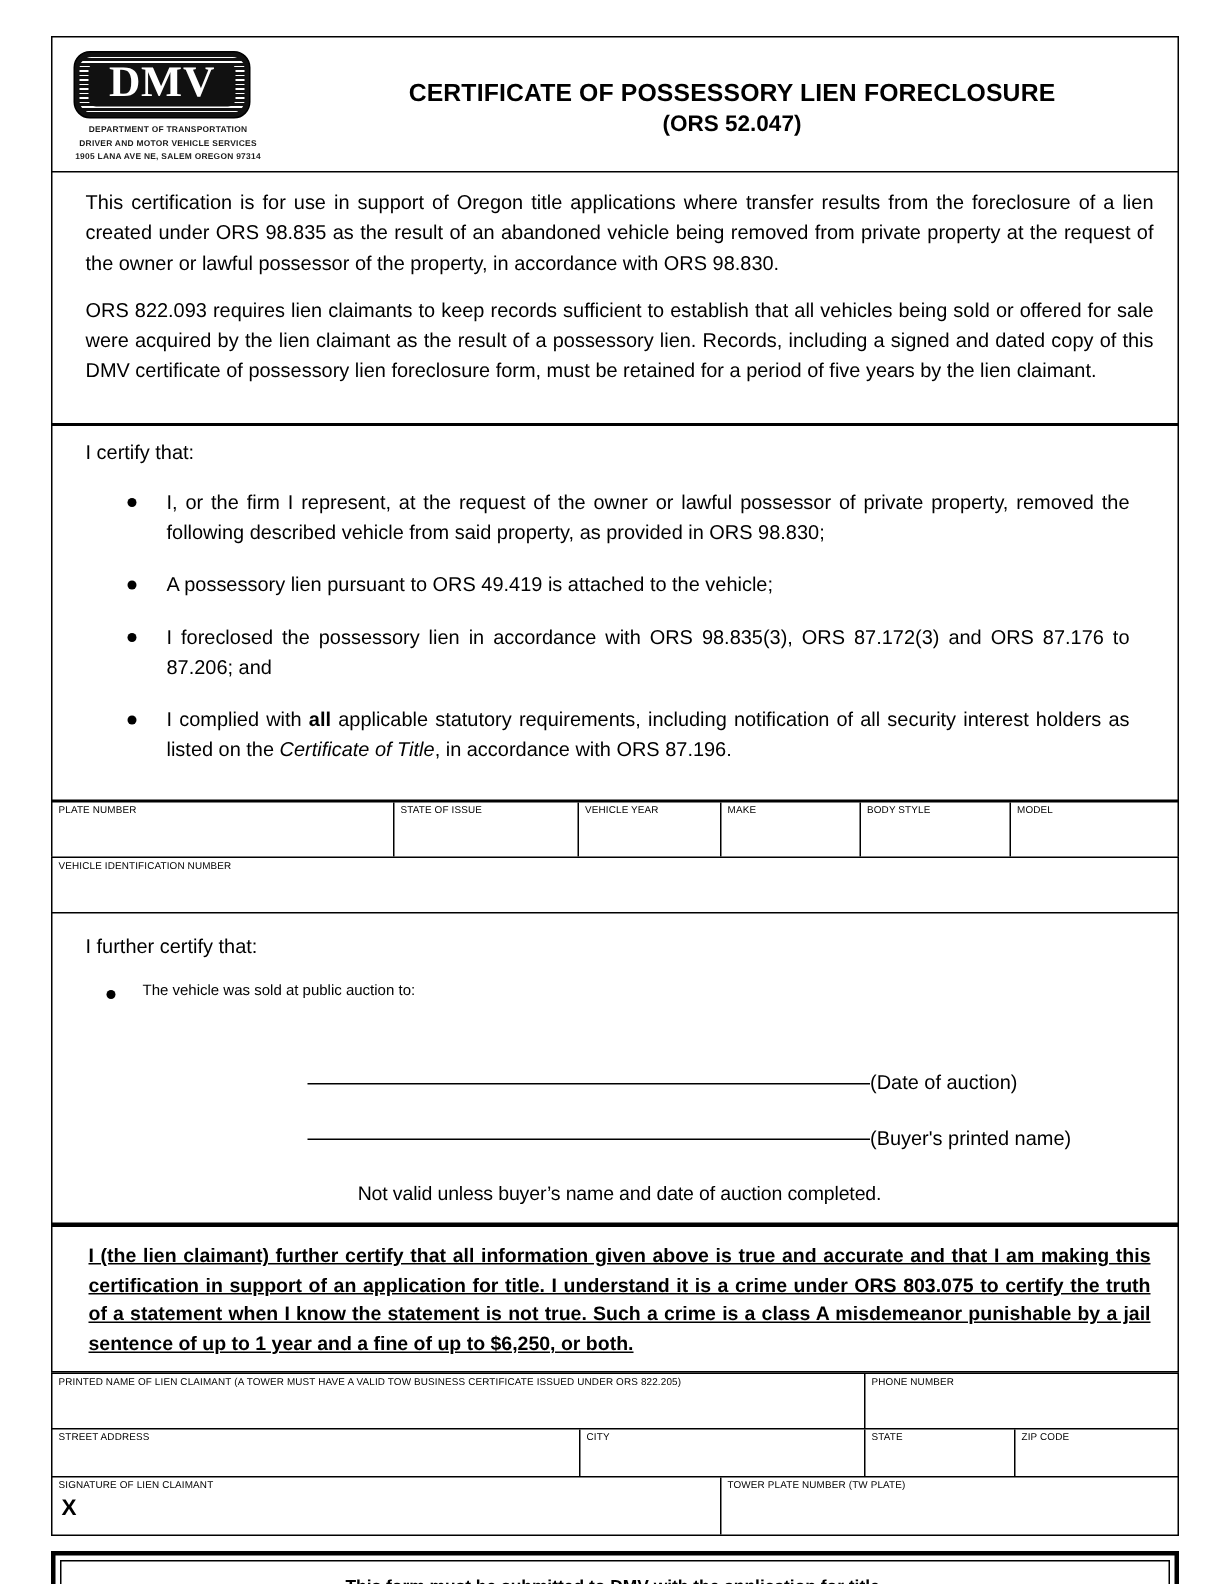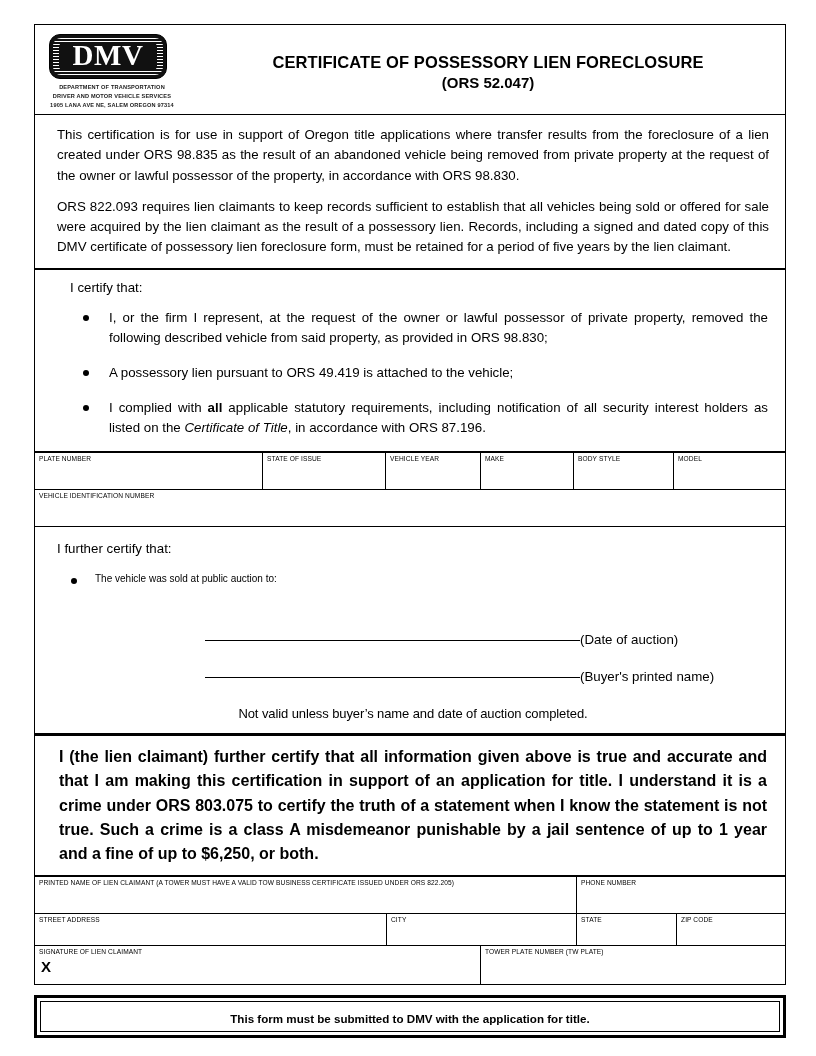--- a/index.html
+++ b/index.html
@@ -102,35 +102,35 @@
     border: 1px solid #000;
     border-bottom: 2px solid #000;
     padding: 10px 16px 9px 22px;
   }
   .intro p {
     margin: 0 0 11px 0;
     font-size: 13.3px;
     line-height: 1.52;
     text-align: justify;
   }
-  .intro p:last-child { margin-bottom: 2px; }
+  .intro p:last-child { margin-bottom: 16px; }
 
   
   .certify {
     border: 1px solid #000;
     border-top: none;
-    padding: 10px 16px 7px 35px;
+    padding: 10px 16px 7px 22px;
   }
   .lead {
     font-size: 13.3px;
     margin: 0 0 13px 0;
   }
   ul.bullets {
     list-style: none;
-    margin: 1px; padding: 0;
+    margin: 16px; padding: 0;
   }
   ul.bullets li {
     position: relative;
     padding-left: 38px;
     margin-bottom: 15px;
     font-size: 13.3px;
     line-height: 1.5;
     text-align: justify;
   }
   ul.bullets li:last-child { margin-bottom: 6px; }
@@ -225,24 +225,25 @@
   }
 
   
   .declaration {
     border: 1px solid #000;
     border-top: 2px solid #000;
     padding: 9px 18px 8px 24px;
   }
   .declaration p {
     margin: 0;
-    font-size: 16px;
+    font-size: 13px;
     font-weight: bold;
     line-height: 1.52;
     text-align: justify;
+    text-decoration: underline;
   }
 
   
   .warnwrap {
     margin-top: 10px;
     border: 3px solid #000;
     padding: 3px;
   }
   .warnbox {
     border: 1px solid #000;
@@ -289,20 +290,21 @@
   <div class="intro">
     <p>This certification is for use in support of Oregon title applications where transfer results from the foreclosure of a lien created under ORS 98.835 as the result of an abandoned vehicle being removed from private property at the request of the owner or lawful possessor of the property, in accordance with ORS 98.830.</p>
     <p>ORS 822.093 requires lien claimants to keep records sufficient to establish that all vehicles being sold or offered for sale were acquired by the lien claimant as the result of a possessory lien. Records, including a signed and dated copy of this DMV certificate of possessory lien foreclosure form, must be retained for a period of five years by the lien claimant.</p>
   </div>
 
   <div class="certify">
     <p class="lead">I certify that:</p>
     <ul class="bullets">
       <li>I, or the firm I represent, at the request of the owner or lawful possessor of private property, removed the following described vehicle from said property, as provided in ORS 98.830;</li>
       <li>A possessory lien pursuant to ORS 49.419 is attached to the vehicle;</li>
+      <li>I foreclosed the possessory lien in accordance with ORS 98.835(3), ORS 87.172(3) and ORS 87.176 to 87.206; and</li>
       <li><span>I complied with </span><b class="b">all</b><span> applicable statutory requirements, including notification of all security interest holders as listed on the </span><i class="it">Certificate of Title</i><span>, in accordance with ORS 87.196.</span></li>
     </ul>
   </div>
 
   <div class="fieldrow">
     <div class="cell" style="width:228px">
       <div class="cap">PLATE NUMBER</div>
     </div>
     <div class="cell" style="width:123px">
       <div class="cap">STATE OF ISSUE</div>

